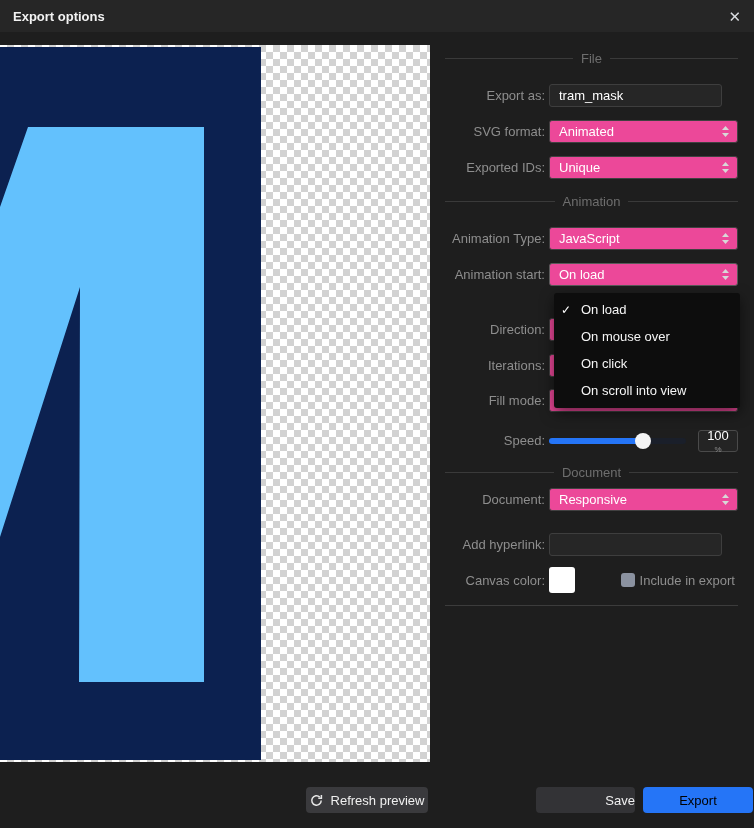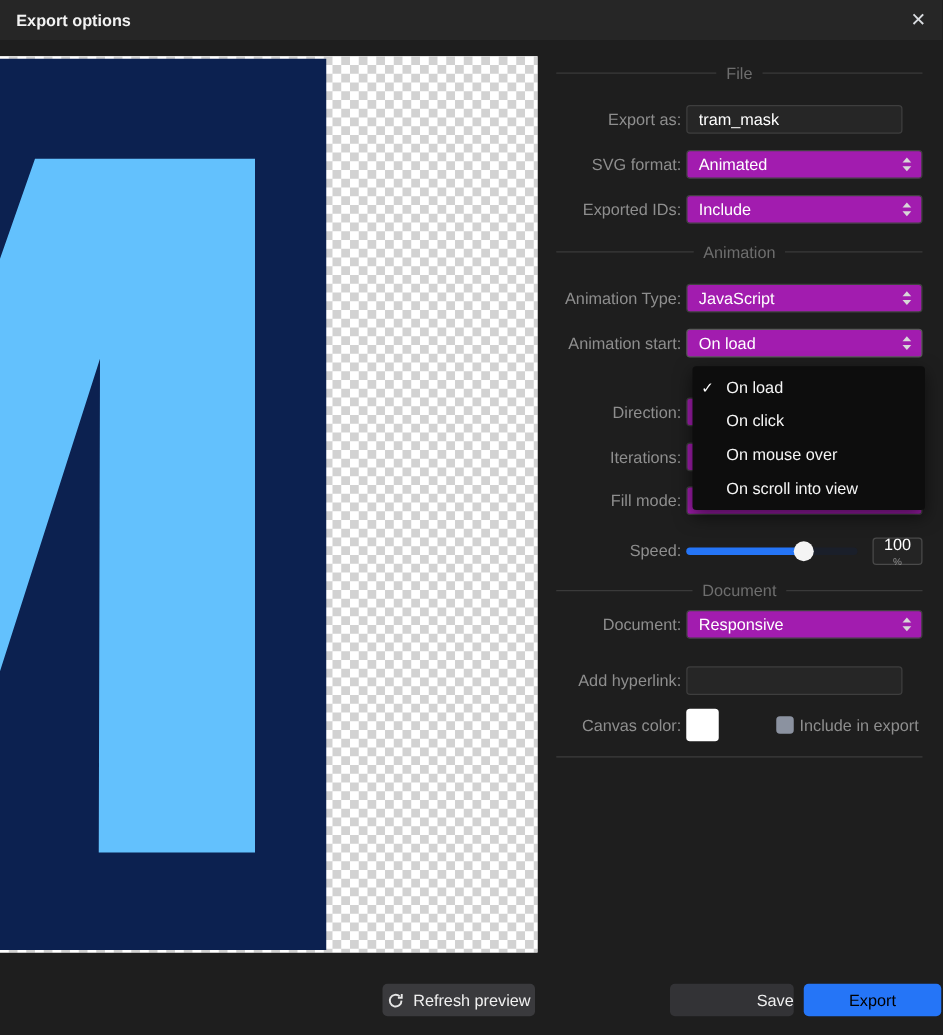--- a/index.html
+++ b/index.html
@@ -57,21 +57,21 @@
 
   .tinput {
     width:173px; height:23px;
     background:#262626; border:1px solid #3e3e3e; border-radius:3px;
     color:#ffffff; font-size:13px; padding:0 9px;
     font-family:"Liberation Sans", sans-serif;
     outline:none;
   }
   .sel {
     width:189px; height:23px;
-    background:#a21caf; border:1px solid #414141; border-radius:3px;
+    background:#ec4899; border:1px solid #414141; border-radius:3px;
     color:#ffffff; font-size:13px;
     display:flex; align-items:center; justify-content:space-between;
     padding:0 7px 0 9px; cursor:pointer;
   }
   .sel.focused { border-color:#5a5a5a; }
   .sel .spin { flex:none; display:block; }
 
   
   .slider { position:relative; width:137px; height:16px; margin-left:4px; flex:none; cursor:pointer; }
   .slider .track { position:absolute; left:0; right:0; top:5px; height:6px; border-radius:3px; background:#1a1f2a; }
@@ -155,21 +155,21 @@
     <svg class="spin" width="9" height="13" viewBox="0 0 9 13">
       <path d="M4.5 1 L8 5 H1 Z" fill="#d8d8d8"></path>
         <path d="M4.5 12 L1 8 H8 Z" fill="#d8d8d8"></path>
     </svg>
   </div>
 </div>
 
 <div class="row" style="top:156px">
   <span class="lbl">Exported IDs:</span>
   <div class="sel ctl">
-    <span>Include</span>
+    <span>Unique</span>
     <svg class="spin" width="9" height="13" viewBox="0 0 9 13">
       <path d="M4.5 1 L8 5 H1 Z" fill="#d8d8d8"></path>
         <path d="M4.5 12 L1 8 H8 Z" fill="#d8d8d8"></path>
     </svg>
   </div>
 </div>
 
 <div class="sec-header" style="top:194px">
   <span>Animation</span>
 </div>
@@ -252,24 +252,24 @@
 </div>
 
 <div class="divider"></div>
 
 <div class="menu">
   <div class="item">
     <span class="check">✓</span>
     <span>On load</span>
   </div>
   <div class="item">
+    <span>On mouse over</span>
+  </div>
+  <div class="item">
     <span>On click</span>
-  </div>
-  <div class="item">
-    <span>On mouse over</span>
   </div>
   <div class="item">
     <span>On scroll into view</span>
   </div>
 </div>
 
 <button class="btn btn-refresh">
   <svg width="13" height="13" viewBox="0 0 13 13">
     <path d="M11.2 6.5a4.7 4.7 0 1 1-1.45-3.4" fill="none" stroke="#e6e6e6" stroke-width="1.5"></path>
     <path d="M11.4 1.1 L11.4 4.2 L8.3 4.2" fill="none" stroke="#e6e6e6" stroke-width="1.5"></path>

